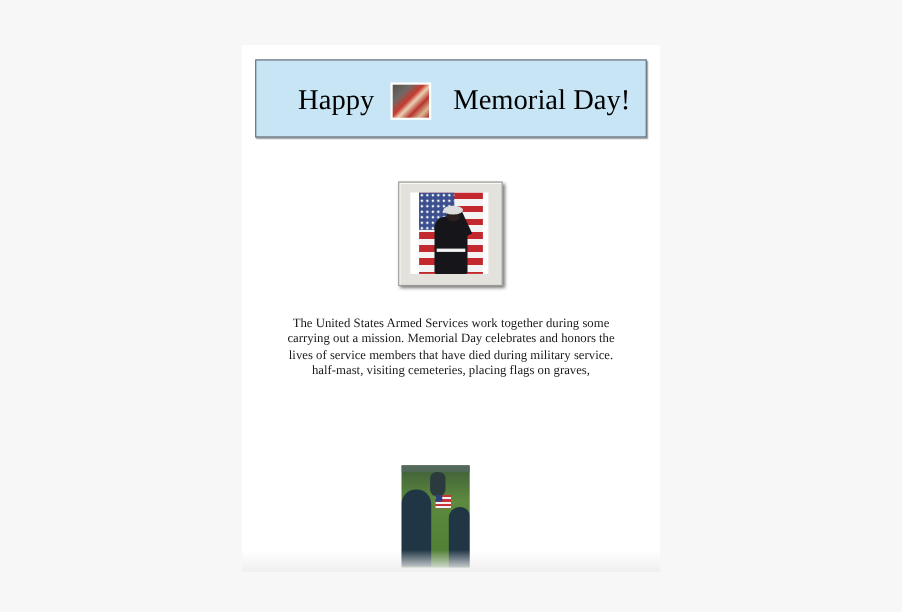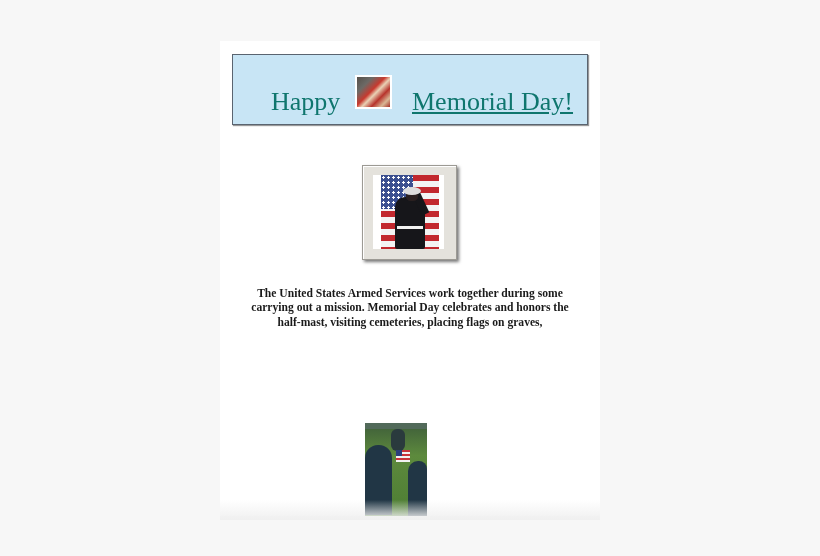--- a/index.html
+++ b/index.html
@@ -1,34 +1,34 @@
 <!DOCTYPE html>
 <html><head>
 <meta charset="utf-8">
 <style>
   html,body{margin:0;padding:0;}
   body{width:820px;height:556px;background:#f7f7f7;position:relative;overflow:hidden;font-family:"Liberation Serif","DejaVu Serif",serif;}
   .page{position:absolute;left:220px;top:41px;width:380px;height:475px;background:#ffffff;}
   .page-fade{position:absolute;left:220px;top:500px;width:380px;height:20px;background:linear-gradient(#ffffff00,#f0f0f0);}
   .banner{position:absolute;left:12px;top:13px;width:354px;height:69px;background:#c8e5f5;border:1.5px solid #5a6470;box-shadow:1px 1px 1px #999;}
-  .banner-text{position:absolute;top:33px;font-size:26px;color:#0f766e;line-height:28px;white-space:nowrap;}
-  .t1{left:38px;} .t2{left:179px;text-decoration:underline;}
+  .banner-text{position:absolute;top:22px;font-size:26px;color:#000000;line-height:28px;white-space:nowrap;}
+  .t1{left:38px;} .t2{left:179px;}
   .banner-img{position:absolute;left:122px;top:20px;width:37px;height:34px;background:#fff;}
   .banner-img .inner{position:absolute;left:2px;top:2px;right:2px;bottom:2px;
     background:linear-gradient(135deg,#56504a 0%,#6c6a66 25%,#c8392e 45%,#e9d2b5 55%,#b7342c 70%,#d9b896 85%,#a63027 100%);}
   .frame{position:absolute;left:142px;top:124px;width:93px;height:93px;background:#e4e2dc;border:1px solid #9c9a94;box-shadow:2px 2px 3px #777,inset 1px 1px 0 #fff;}
   .frame-photo{position:absolute;left:10px;top:9px;width:71px;height:74px;background:#fff;overflow:hidden;}
   .stripes{position:absolute;left:8px;top:0;width:58px;height:74px;background:repeating-linear-gradient(#c2282e 0 6px,#f3f3f3 6px 12px);}
   .canton{position:absolute;left:8px;top:0;width:32px;height:34px;background:#3b4f8f;background-image:radial-gradient(#fff 1px,transparent 1.4px);background-size:5px 5px;}
   .soldier-body{position:absolute;left:22px;top:22px;width:30px;height:52px;background:#16161a;border-radius:10px 12px 2px 2px;}
   .soldier-cap{position:absolute;left:30px;top:12px;width:18px;height:8px;background:#ddd;border-radius:50%;}
   .soldier-head{position:absolute;left:33px;top:16px;width:12px;height:10px;background:#2a2020;border-radius:40%;}
   .soldier-belt{position:absolute;left:24px;top:51px;width:26px;height:3px;background:#f2f2f2;}
   .soldier-arm{position:absolute;left:44px;top:18px;width:8px;height:22px;background:#16161a;transform:rotate(-25deg);}
-  .body-text{position:absolute;left:8px;top:246px;width:364px;text-align:center;font-size:11.6px;line-height:14.4px;color:#1a1a1a;font-weight:bold;}
+  .body-text{position:absolute;left:8px;top:246px;width:364px;text-align:center;font-size:11.6px;line-height:14.4px;color:#1a1a1a;font-weight:normal;}
   .body-text p{margin:0;}
   .cemetery{position:absolute;left:145px;top:382px;width:62px;height:93px;background:linear-gradient(#3e5d3a,#5d8a3d 35%,#4d7d33);overflow:hidden;}
   .stone{position:absolute;background:#213645;}
   .s1{left:0;top:22px;width:27px;height:70px;border-radius:13px 13px 0 0;}
   .s2{left:43px;top:38px;width:19px;height:55px;border-radius:10px 8px 0 0;}
   .s3{left:26px;top:6px;width:14px;height:22px;background:#2a3a3d;border-radius:6px;}
   .s4{left:0;top:0;width:62px;height:6px;background:#526a5a;}
   .flag{position:absolute;left:31px;top:27px;width:14px;height:12px;background:repeating-linear-gradient(#c8333a 0 2px,#f2f2f2 2px 4px);}
   .flag::before{content:"";position:absolute;left:0;top:0;width:6px;height:6px;background:#2b3f7c;}
 </style>
@@ -52,20 +52,21 @@
       <div class="soldier-arm"></div>
       <div class="soldier-head"></div>
       <div class="soldier-cap"></div>
       <div class="soldier-belt"></div>
     </div>
   </div>
 
   <div class="body-text">
     <p>The United States Armed Services work together during some</p>
     <p>carrying out a mission.  Memorial Day celebrates and honors the</p>
+    <p>lives of service members that have died during military service.</p>
     <p>half-mast, visiting cemeteries, placing flags on graves,</p>
   </div>
 
   <div class="cemetery">
     <div class="stone s4"></div>
     <div class="stone s3"></div>
     <div class="stone s1"></div>
     <div class="stone s2"></div>
     <div class="flag"></div>
   </div>

